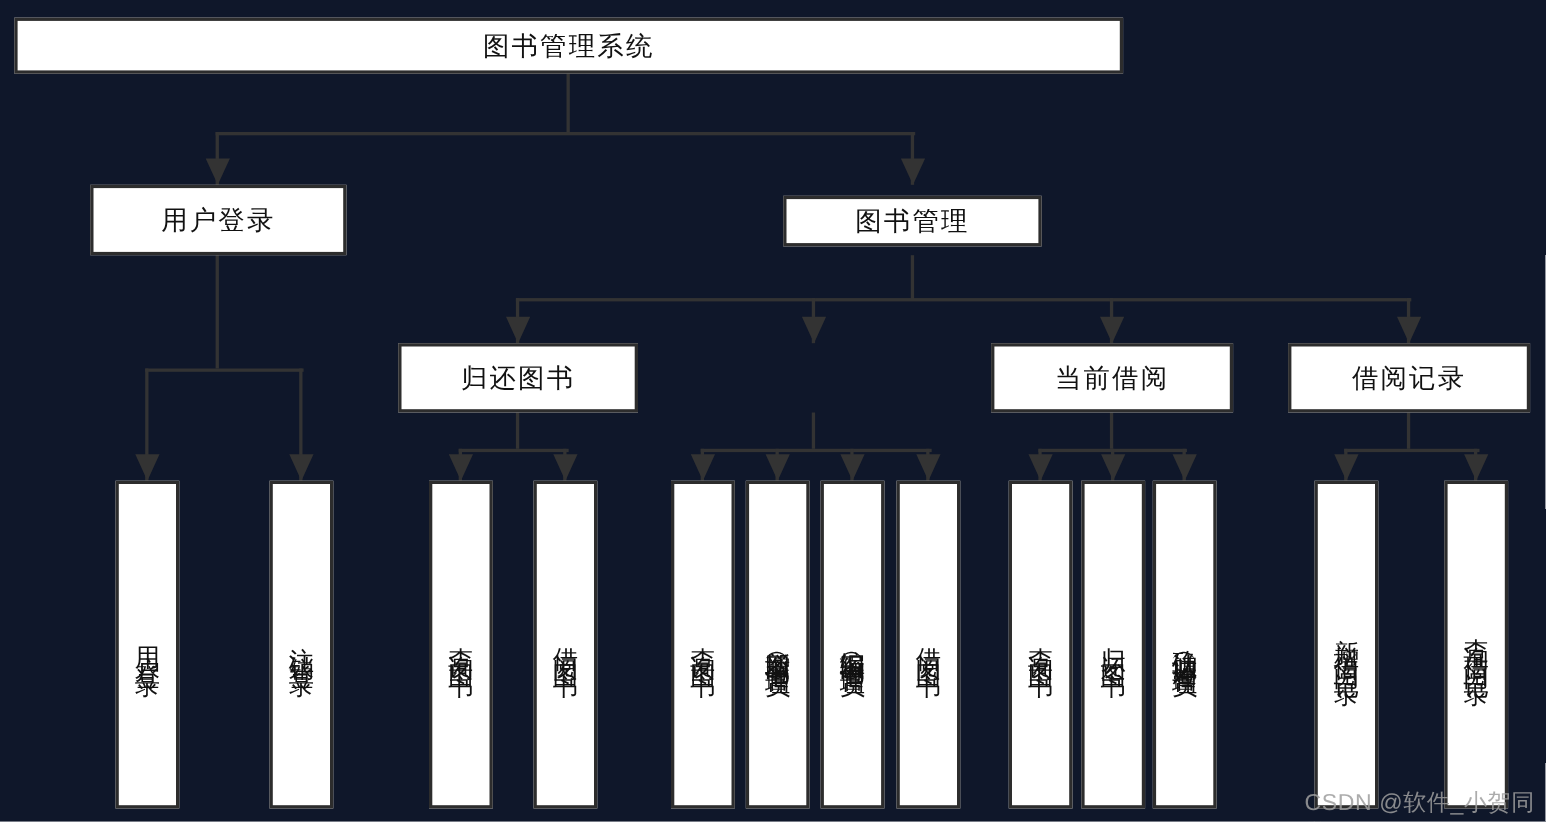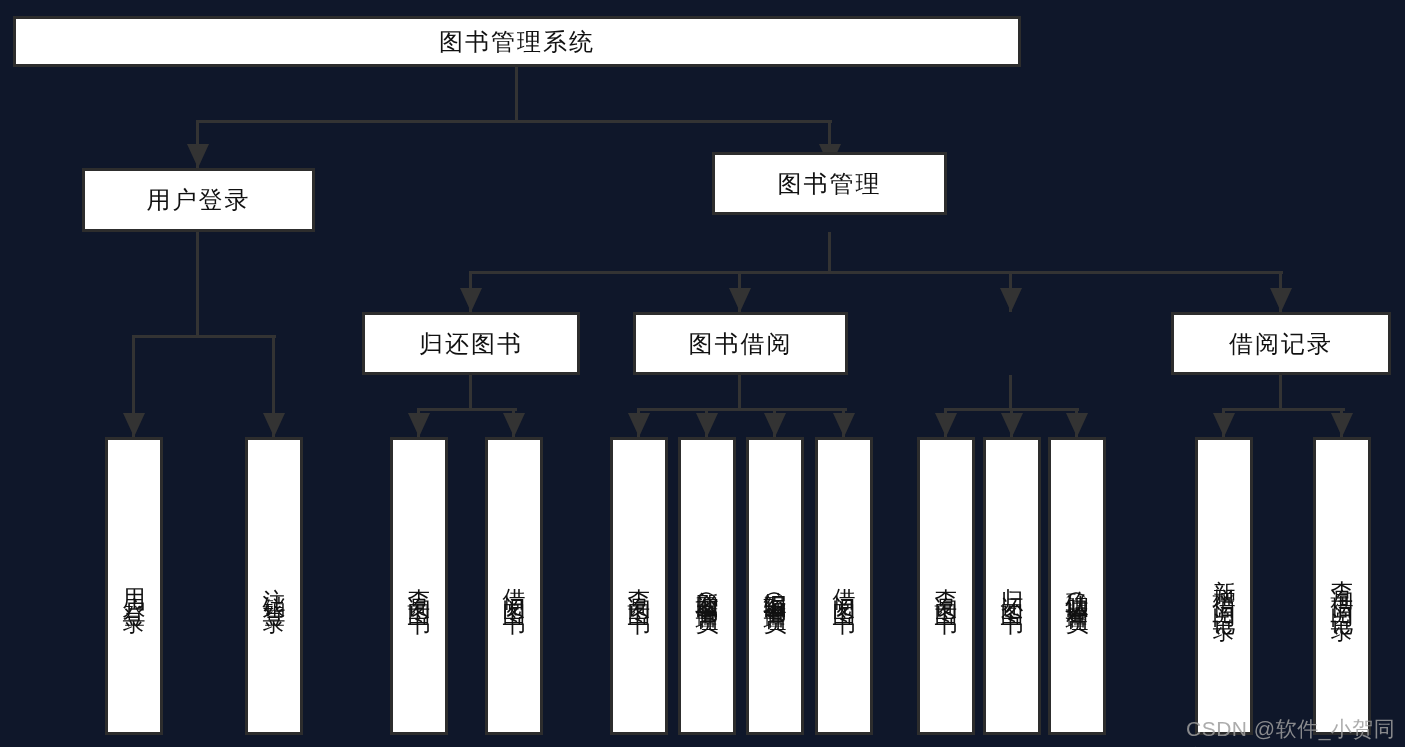--- a/index.html
+++ b/index.html
@@ -32,24 +32,24 @@
   }
 </style>
 </head>
 <body>
 
 <div id="stage">
 
   <div class="box" style="left:13px;top:16px;width:1008px;height:51px">图书管理系统</div>
 
   <div class="box" style="left:82px;top:168px;width:233px;height:64px">用户登录</div>
-  <div class="box" style="left:712px;top:152px;width:235px;height:63px">图书管理</div>
+  <div class="box" style="left:712px;top:178px;width:235px;height:46px">图书管理</div>
 
   <div class="box" style="left:362px;top:312px;width:218px;height:63px">归还图书</div>
-  <div class="box" style="left:633px;top:312px;width:215px;height:63px">图书借阅</div>
+  <div class="box" style="left:901px;top:312px;width:220px;height:63px">当前借阅</div>
   <div class="box" style="left:1171px;top:312px;width:220px;height:63px">借阅记录</div>
 
   <div class="box vbox" style="left:105px">用户登录</div>
   <div class="box vbox" style="left:245px">注销登录</div>
 
   <div class="box vbox" style="left:390px">查询图书</div>
   <div class="box vbox" style="left:485px">借阅图书</div>
 
   <div class="box vbox" style="left:610px">查询图书</div>
   <div class="box vbox tight" style="left:678px">新增图书（管理员）</div>

